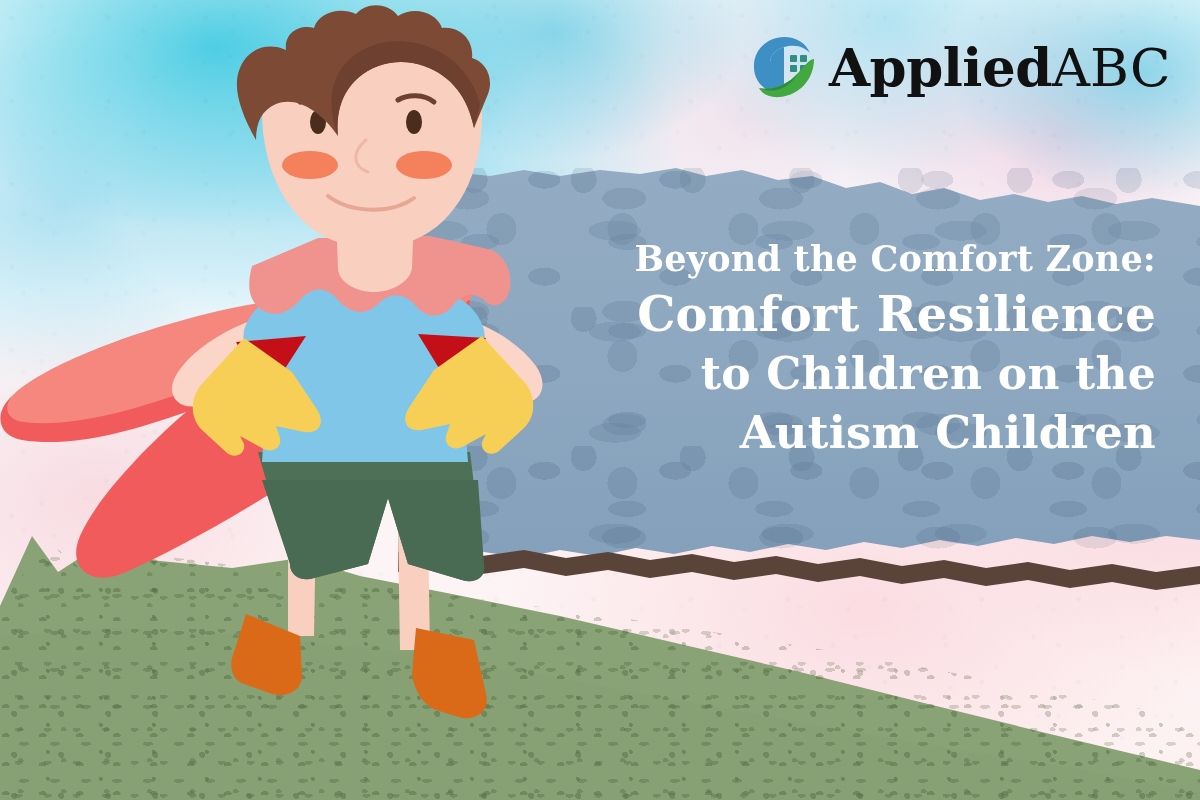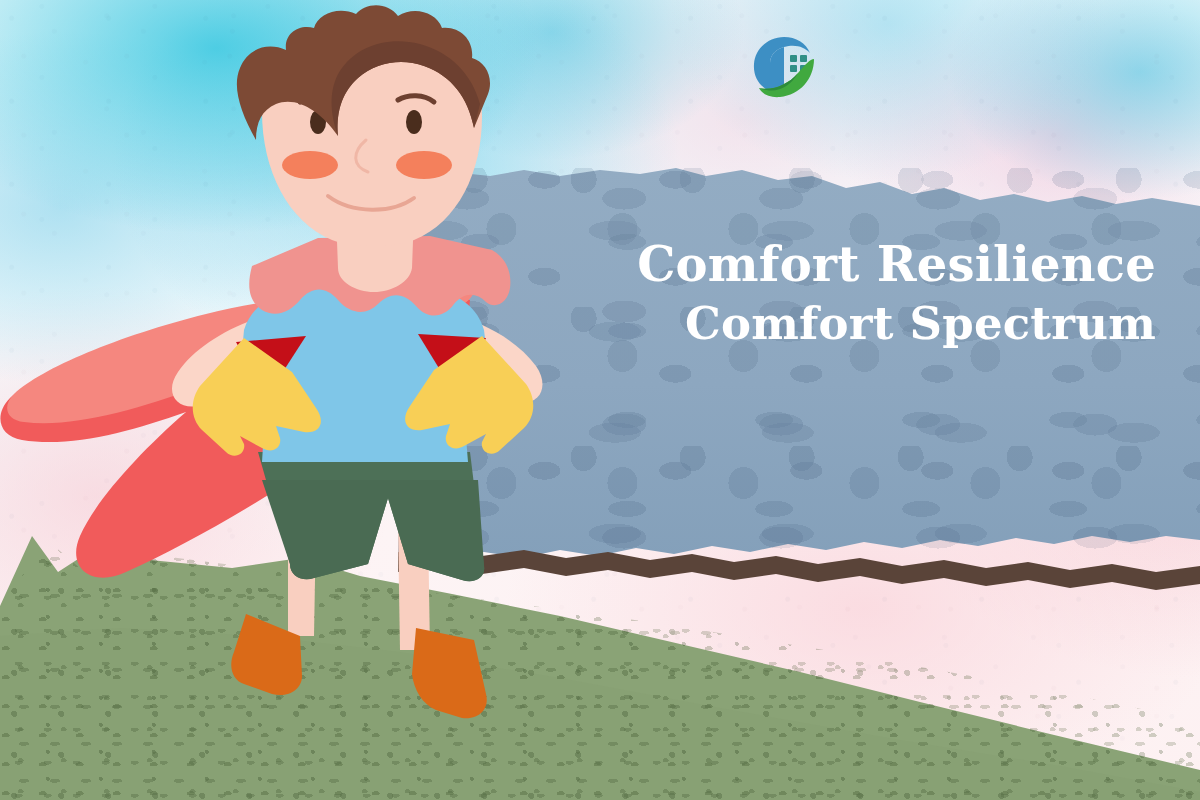--- a/index.html
+++ b/index.html
@@ -269,22 +269,24 @@
                  C262,110 256,122 256,140 Z" fill="#7d4a35"></path>
         <path d="M338,136 C336,116 340,94 358,78 C376,62 402,58 424,66
                  C452,76 468,98 474,128 L480,104 C472,74 450,52 420,44
                  C388,36 358,46 342,68 C330,84 328,108 338,136 Z" fill="#6d4030"></path>
       </g>
 
     </svg>
   </div>
 
   <div class="title-block">
+    <span class="title-line tl-1">Beyond the Comfort Zone:</span>
     <span class="title-line tl-2">Comfort Resilience</span>
-    <span class="title-line tl-4">Comfort Spectrum</span>
+    <span class="title-line tl-3">to Children on the</span>
+    <span class="title-line tl-4">Autism Children</span>
   </div>
 
   <div class="logo">
     <span class="logo-mark">
       <svg viewBox="0 0 72 72" aria-hidden="true">
 
         <path d="M36,4 C20,4 7,16 6,31 C5,44 12,54 22,58 L22,30
                  C22,22 28,16 36,14 C48,11 56,14 62,20
                  C58,10 48,4 36,4 Z" fill="#3d8fc4"></path>
         <path d="M22,30 C22,22 28,16 36,14 L36,62 L22,62 Z" fill="#3d8fc4"></path>
@@ -294,15 +296,18 @@
           <rect x="52" y="22" width="7" height="7" rx="1"></rect>
           <rect x="42" y="32" width="7" height="7" rx="1"></rect>
           <rect x="52" y="32" width="7" height="7" rx="1"></rect>
         </g>
 
         <path d="M66,26 C66,46 52,62 32,64 C22,65 14,61 11,55
                  C24,58 40,52 50,40 C58,31 62,26 66,26 Z" fill="#41a93f"></path>
         <path d="M11,55 C24,58 40,52 50,40 C42,54 28,62 11,55 Z" fill="#2e8b3a"></path>
       </svg>
     </span>
+    <span class="logo-text">
+      <span class="logo-applied">Applied</span><span class="logo-abc">ABC</span>
+    </span>
   </div>
 
 </div>
 
 </body></html>

